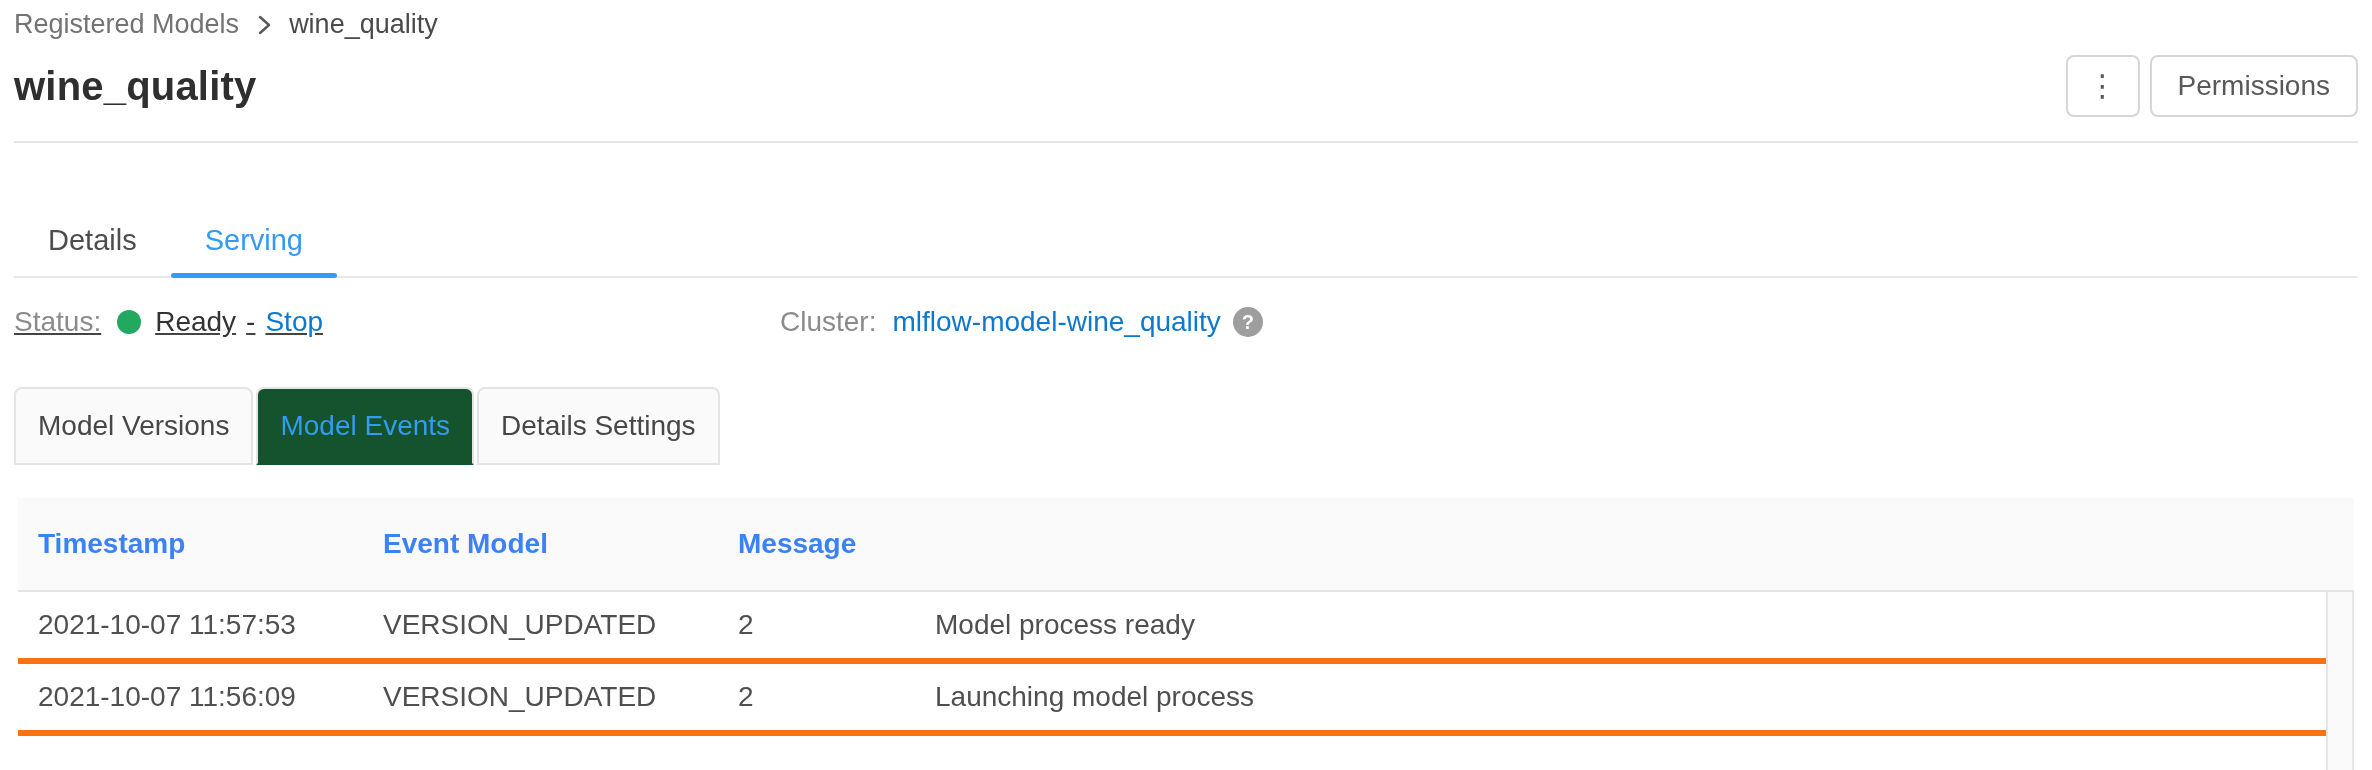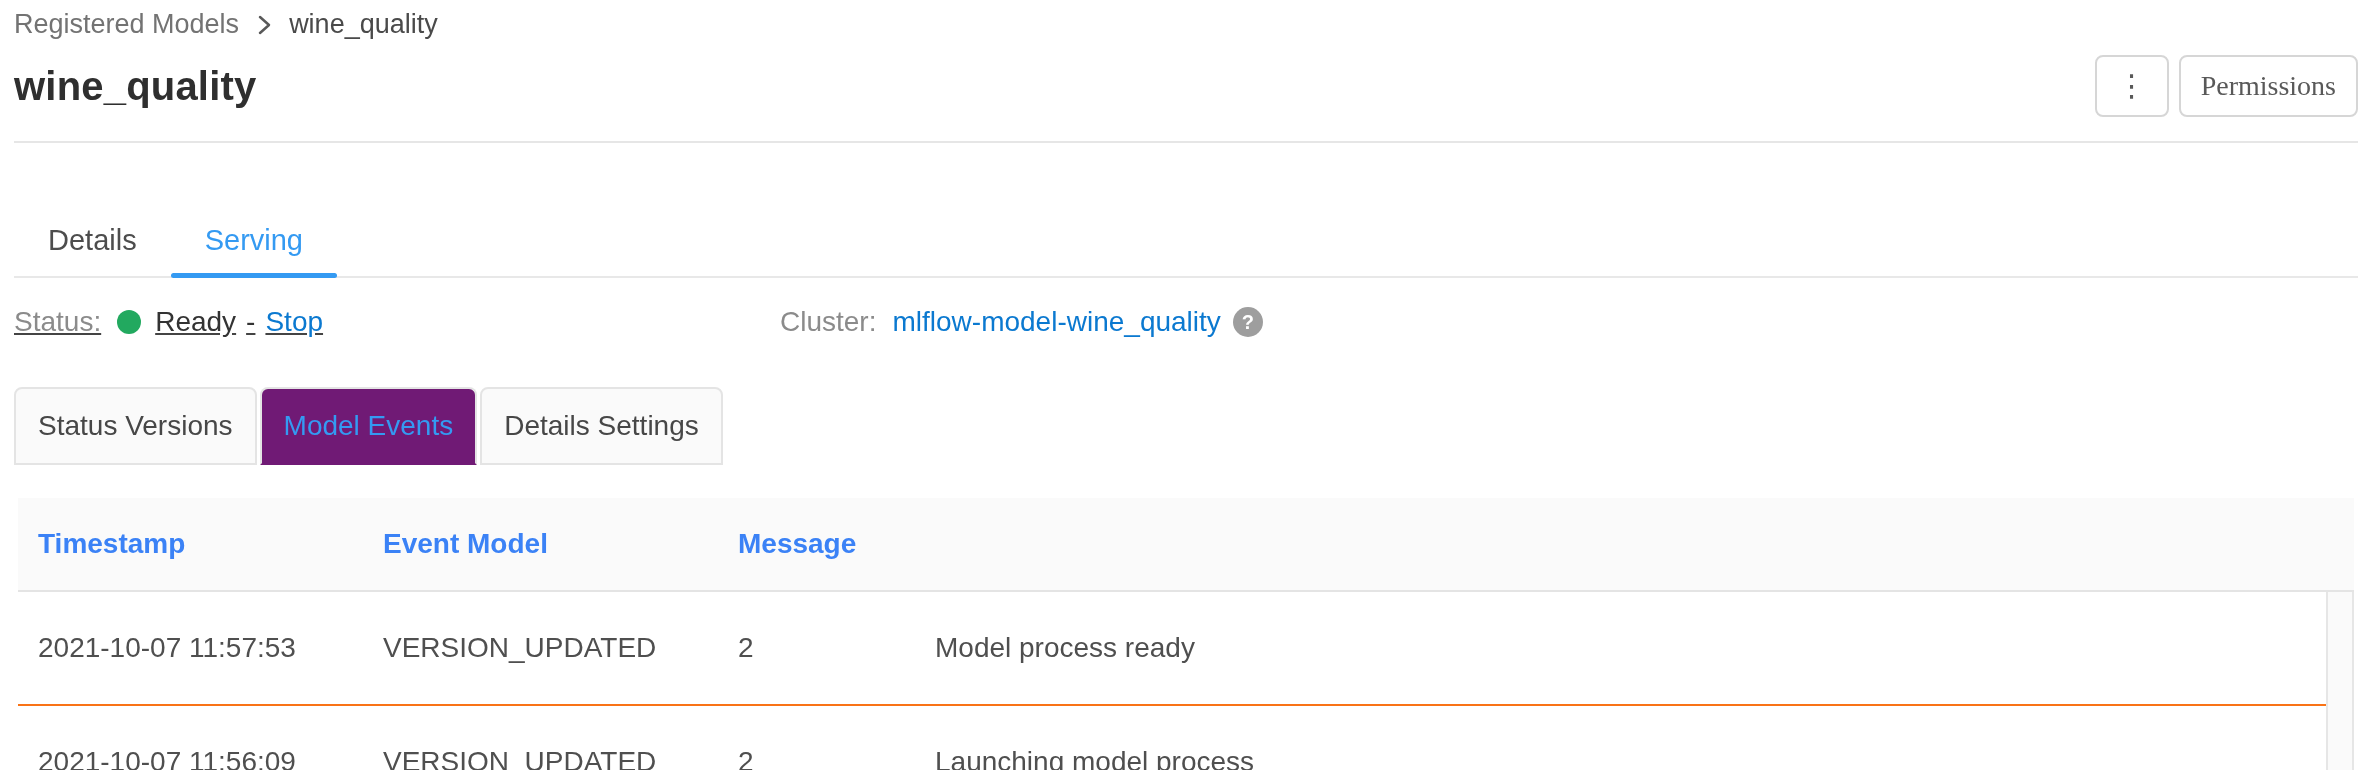--- a/index.html
+++ b/index.html
@@ -32,21 +32,21 @@
   .page-title { font-size: 40px; font-weight: 700; color: #2f2f2f; letter-spacing: 0.2px; }
   .header-actions { display: flex; align-items: center; gap: 10px; }
   .btn {
     height: 62px; border: 2px solid #d6d6d6; border-radius: 8px;
     background: #ffffff; color: #595959; font-size: 28px;
     font-family: inherit; display: inline-flex; align-items: center; justify-content: center;
     cursor: pointer;
   }
   .btn-kebab { width: 74px; }
   .kebab-glyph { font-size: 30px; color: #595959; line-height: 1; letter-spacing: 0; }
-  .btn-permissions { padding: 0 20px; font-family: Liberation Serif, serif; }
+  .btn-permissions { padding: 0 26px; }
 
   .title-divider { border: none; border-top: 2px solid #e6e6e6; margin-top: 23px; }
 
   
   .main-tabs {
     display: flex; margin-top: 61px;
     border-bottom: 2px solid #e8e8e8;
   }
   .main-tab {
     position: relative; padding: 0 34px; height: 72px;
@@ -81,42 +81,42 @@
   
   .card-tabs { display: flex; margin-top: 43px; align-items: flex-end; }
   .card-tab {
     height: 78px; padding: 0 22px; margin-right: 3px;
     display: flex; align-items: center;
     background: #fafafa; border: 2px solid #e4e4e4;
     border-radius: 8px 8px 0 0;
     font-size: 28px; color: #474747; cursor: pointer;
   }
   .card-tab.active {
-    background: #701a75; border-bottom-color: transparent;
+    background: #14532d; border-bottom-color: transparent;
     color: var(--tab-accent, #349af2); font-weight: 500; text-align: right;
   }
 
   
   .events-table {
     position: relative; margin: 33px 4px 0 4px;
     height: 280px; overflow: hidden;
   }
   .t-grid { display: grid; grid-template-columns: 345px 355px 197px 1fr; }
   .t-head {
     background: #fafafa; border-bottom: 2px solid #e4e4e4;
     height: 94px;
   }
   .t-cell {
     display: flex; align-items: center;
     padding: 0 20px; font-size: 28px; color: #4f4f4f;
     white-space: nowrap; overflow: hidden;
   }
   .t-head .t-cell { font-weight: 700; color: #3b82f6; }
   .t-body { margin-right: 28px; }
-  .t-row { height: 114px; border-bottom: 2px solid #f97316; }
+  .t-row { height: 72px; border-bottom: 6px solid #f97316; }
   .scroll-gutter {
     position: absolute; top: 94px; right: 0; bottom: 0; width: 28px;
     background: #fafafa;
     border-left: 2px solid #e6e6e6; border-right: 2px solid #e6e6e6;
   }
 </style>
 </head>
 <body>
 
 <div class="page">
@@ -157,21 +157,21 @@
       <span class="link">Stop</span>
     </div>
     <div class="cluster-group">
       <span class="muted-label">Cluster:</span>
       <span class="link">mlflow-model-wine_quality</span>
       <span class="help-icon">?</span>
     </div>
   </div>
 
   <div class="card-tabs">
-    <div class="card-tab">Status Versions</div>
+    <div class="card-tab">Model Versions</div>
     <div class="card-tab active">Model Events</div>
     <div class="card-tab">Details Settings</div>
   </div>
 
   <div class="events-table">
     <div class="t-grid t-head">
       <div class="t-cell">Timestamp</div>
       <div class="t-cell">Event Model</div>
       <div class="t-cell">Message</div>
     </div>

